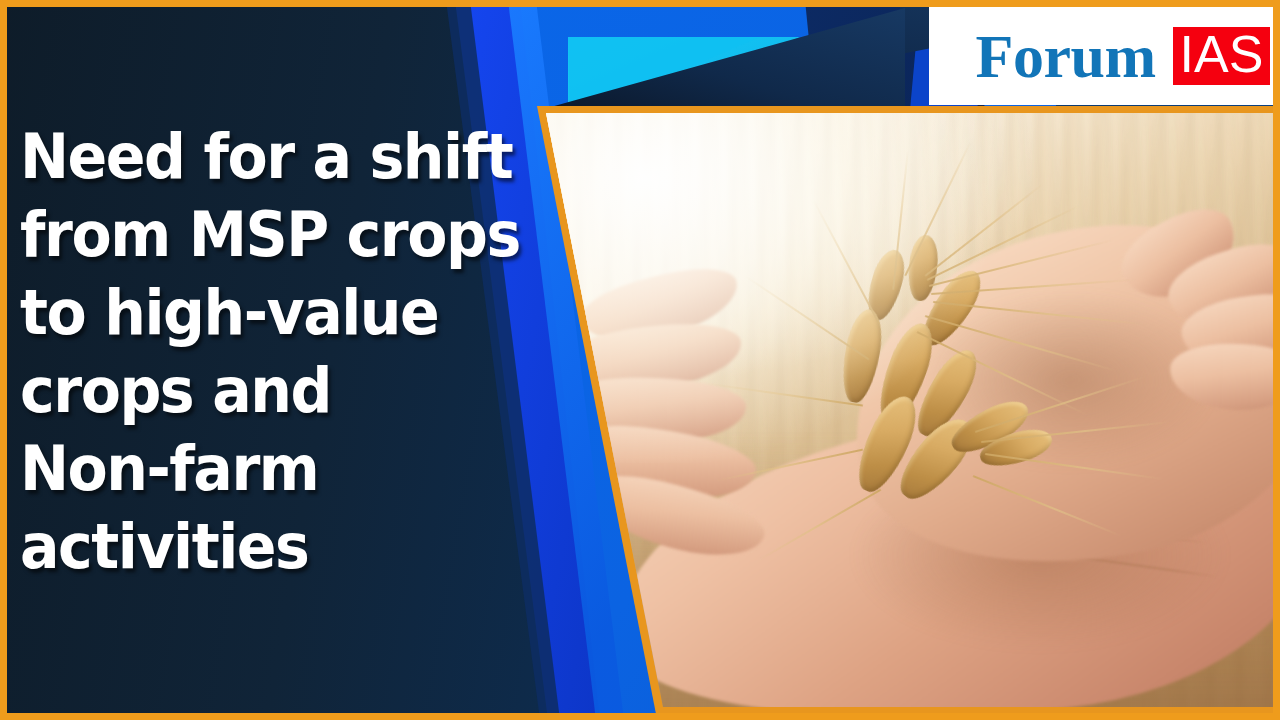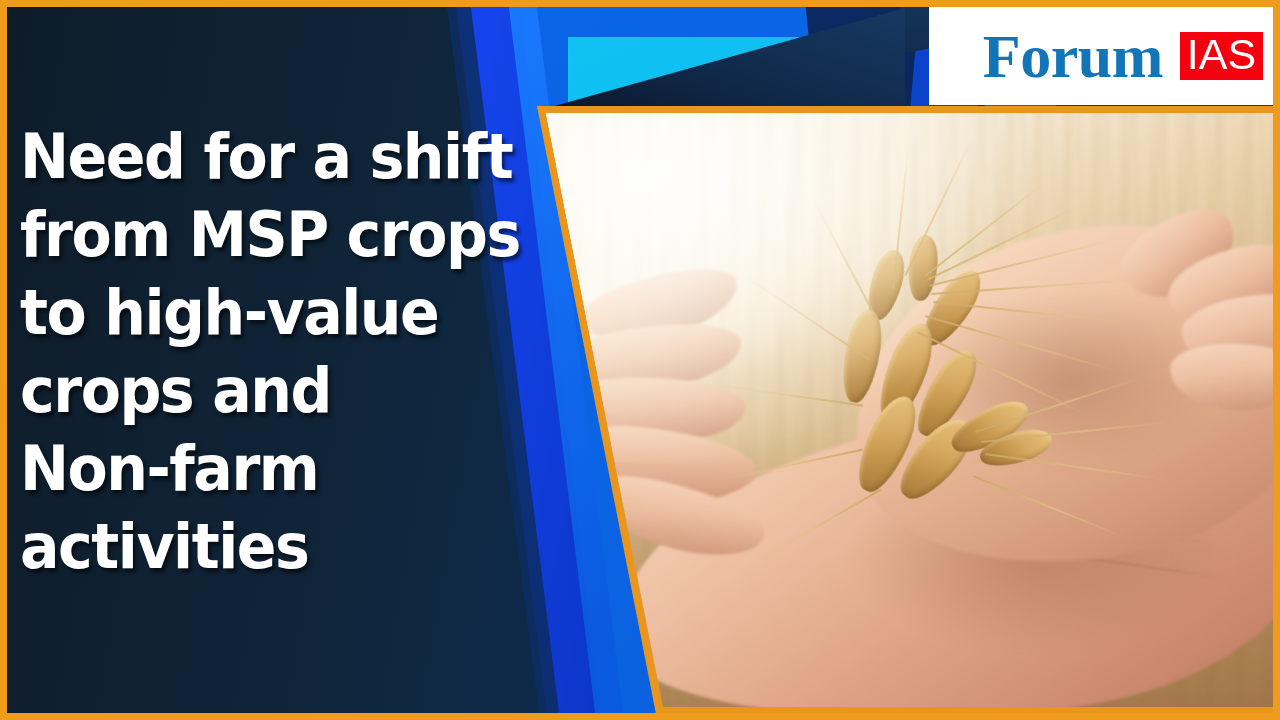--- a/index.html
+++ b/index.html
@@ -55,21 +55,21 @@
   .logo-forum {
     font-family: "Liberation Serif", serif;
     font-weight: 700;
     font-size: 62px;
     color: #1275b8;
     letter-spacing: -0.5px;
   }
   .logo-ias {
     font-family: "Liberation Sans", sans-serif;
     font-weight: 400;
-    font-size: 43px;
+    font-size: 52px;
     color: #ffffff;
     background: #f5000f;
     padding: 1px 7px 4px 7px;
     letter-spacing: 0px;
     margin-left: 17px;
     line-height: 1.02;
   }
 
   
   .photo-outer {

